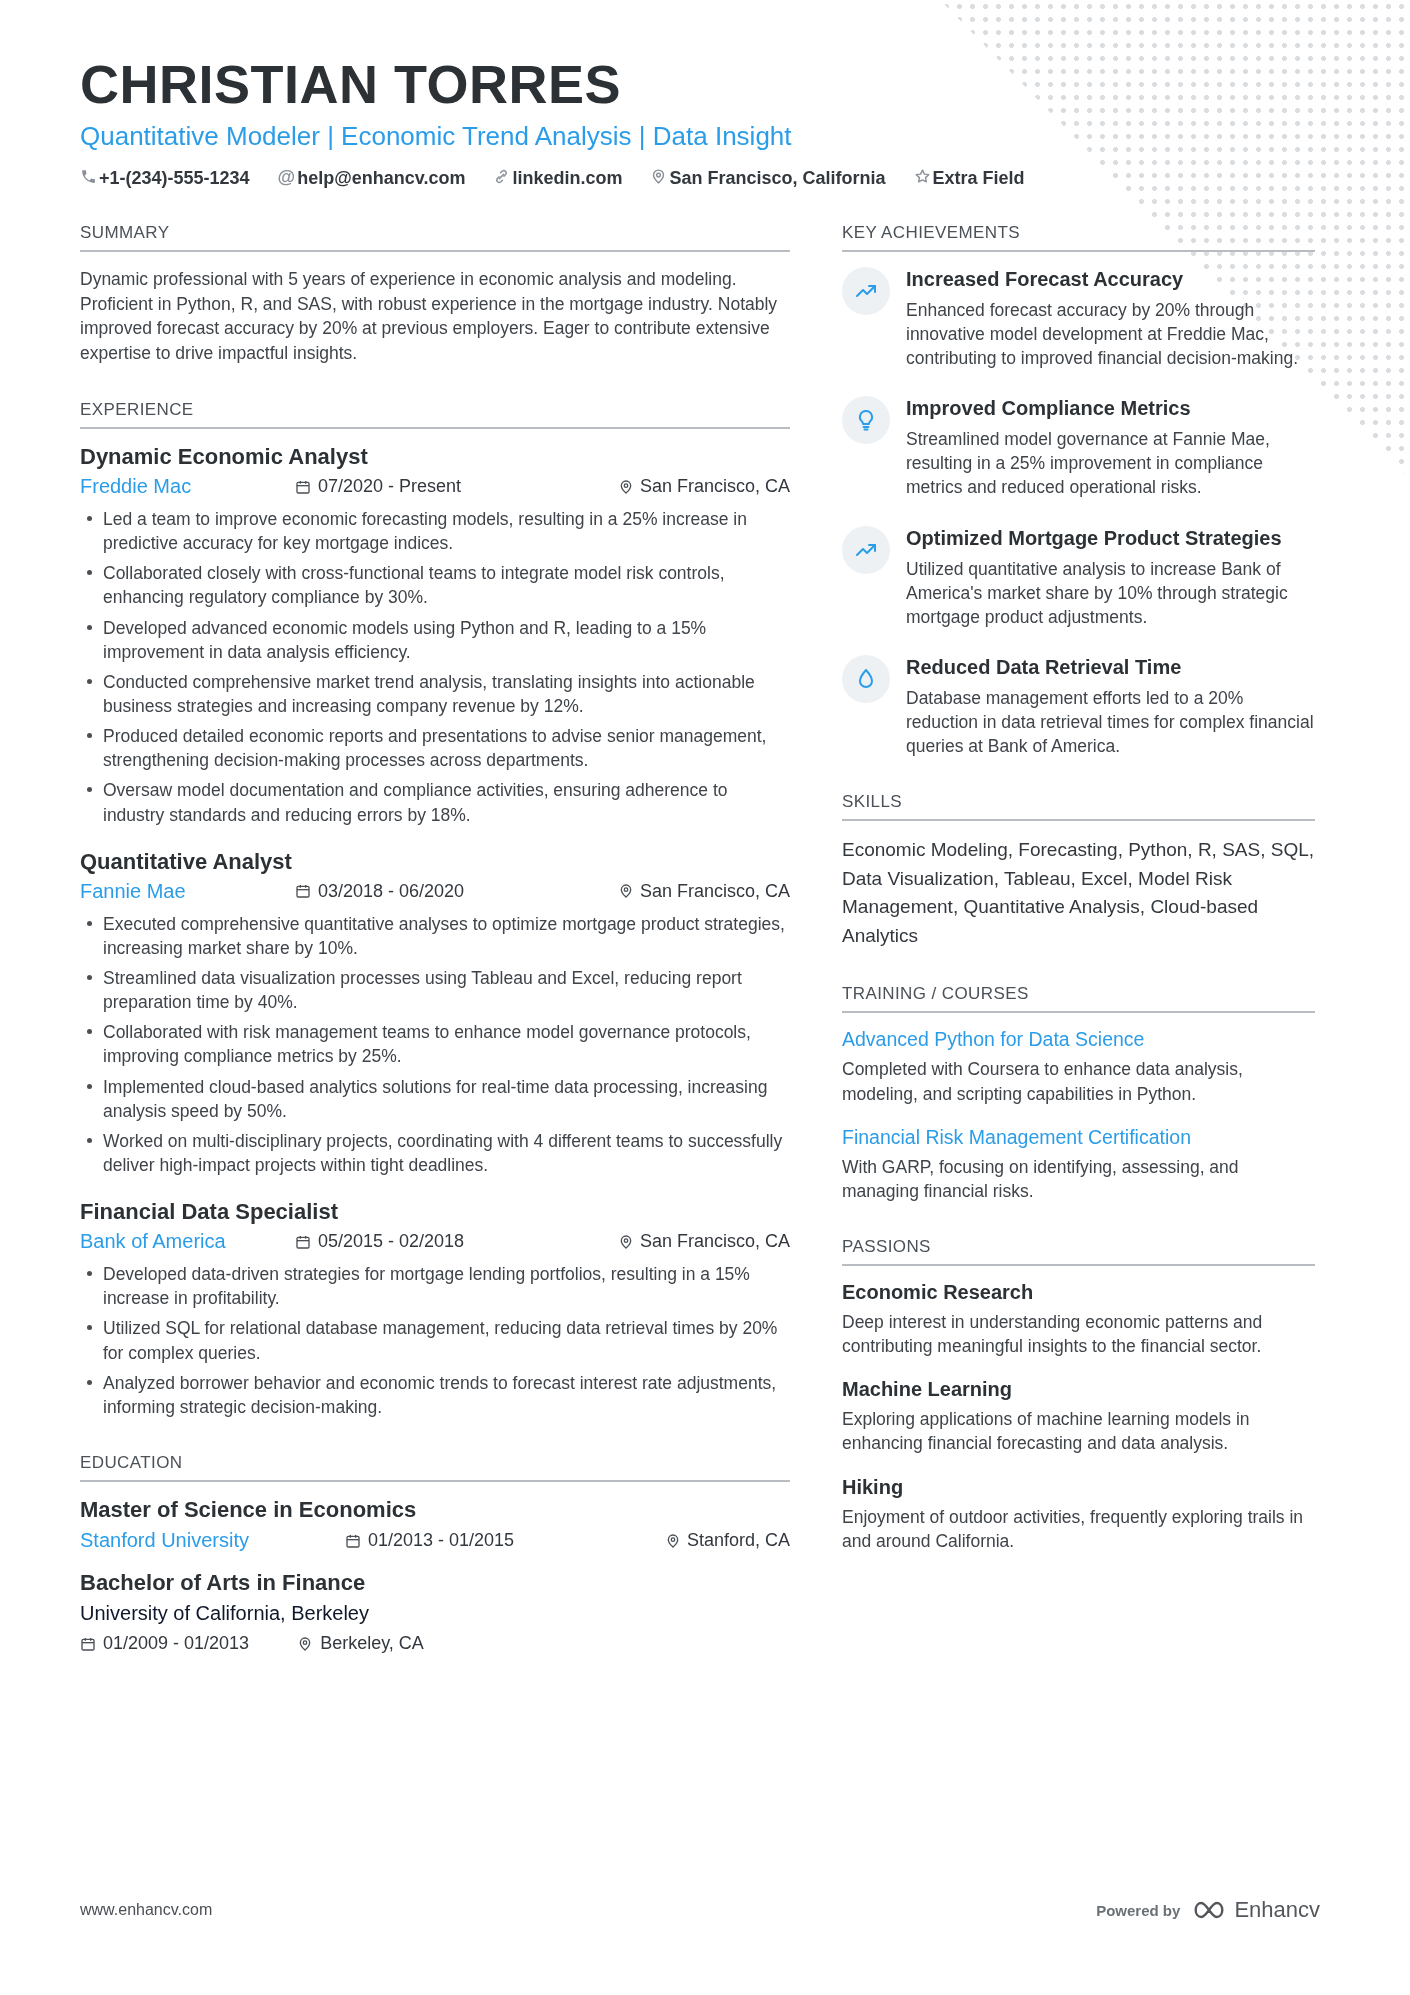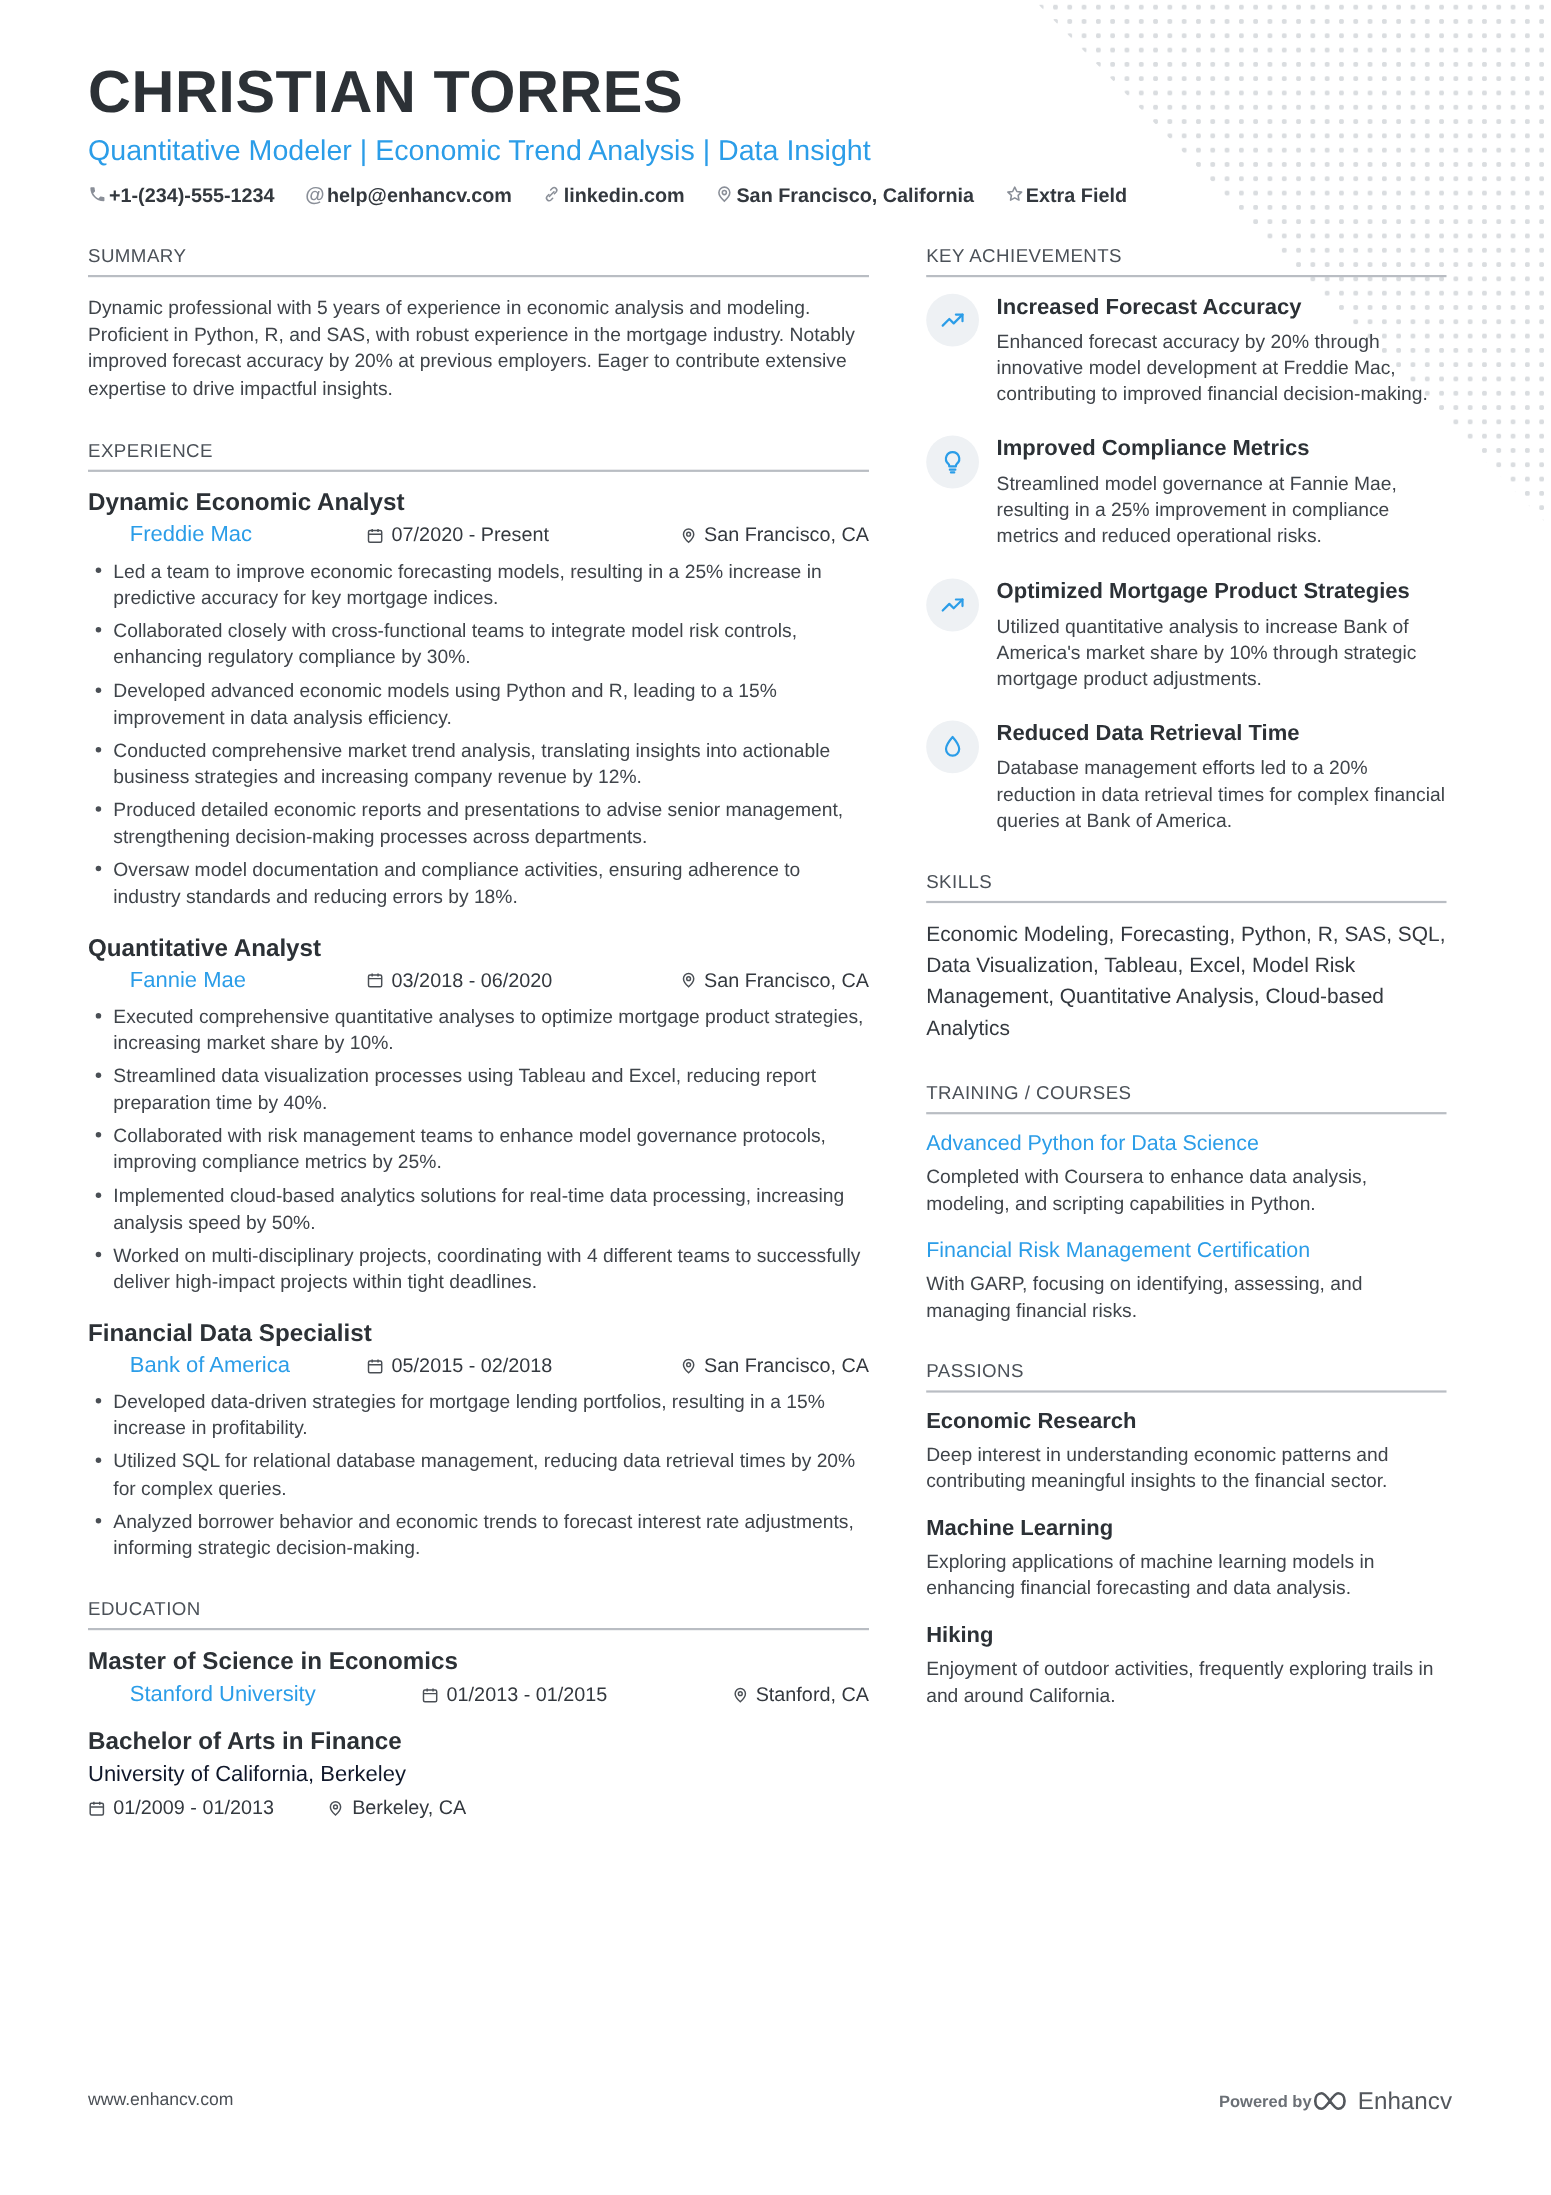--- a/index.html
+++ b/index.html
@@ -35,21 +35,21 @@
     padding-bottom:7px; border-bottom:2px solid #b9bdc3; margin-bottom:15px;
   }
   .sec { margin-bottom:34px; }
 
   .summary-text { font-size:17.5px; line-height:1.42; color:#3f444a; }
 
   
   .job { margin-bottom:22px; }
   .job-title { font-size:22px; font-weight:600; color:#2c3136; margin-bottom:5px; }
   .meta-row { display:flex; align-items:center; font-size:18px; color:#33383e; margin-bottom:9px; }
-  .meta-row .company { flex:0 0 215px; font-size:20px; color:#2b9de8; padding-right:10px;margin-left:38px; }
+  .meta-row .company { flex:0 0 215px; font-size:20px; color:#2b9de8; padding-right:10px; }
   .meta-row .dates { flex:1; display:inline-flex; align-items:center; gap:7px; }
   .meta-row .loc { margin-left:auto; display:inline-flex; align-items:center; gap:6px; }
   .meta-row svg { color:#4a4f55; flex:none; }
 
   ul.bullets { list-style:none; }
   ul.bullets li {
     position:relative; padding-left:23px; font-size:17.5px; line-height:1.38;
     color:#3f444a; margin-bottom:6px;
   }
   ul.bullets li::before {
@@ -84,21 +84,21 @@
   .passion { margin-bottom:20px; }
   .passion-title { font-size:20px; font-weight:600; color:#2c3136; margin-bottom:6px; }
   .passion-text { font-size:17.5px; line-height:1.38; color:#3f444a; }
 
   
   .footer {
     position:absolute; left:80px; right:90px; bottom:72px; z-index:1;
     display:flex; align-items:center; justify-content:space-between;
   }
   .site { font-size:16px; color:#4a4f55; text-decoration:none; }
-  .powered { display:flex; align-items:center; }
+  .powered { display:flex; align-items:center; gap:12px; }
   .powered-label { font-size:15px; color:#6b7076; font-weight:700; }
   .logo { display:inline-flex; align-items:center; gap:8px; color:#53575c; }
   .brand { font-size:22px; color:#53575c; font-weight:400; }
 </style>
 </head>
 <body>
 
 <div class="dots"></div>
 
 <div class="page">

